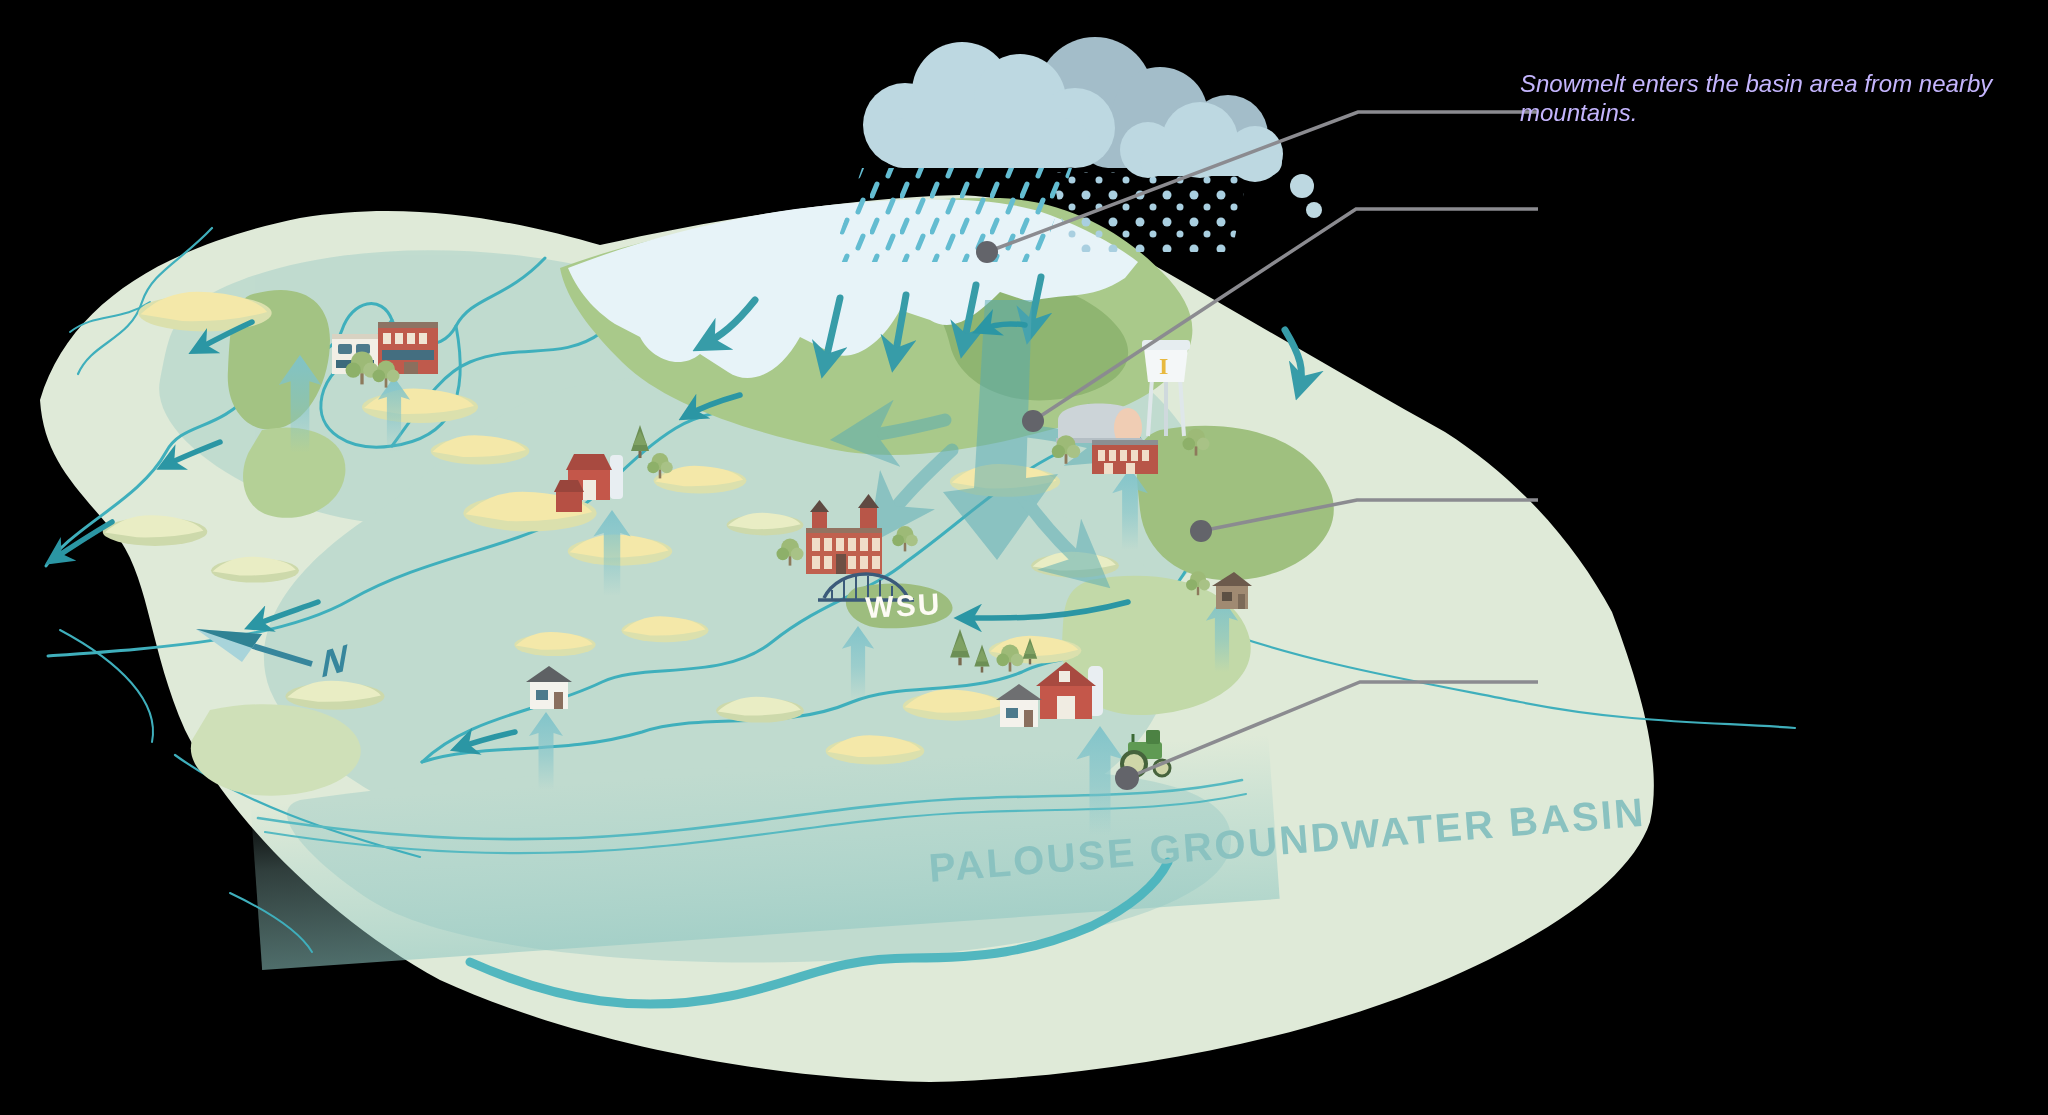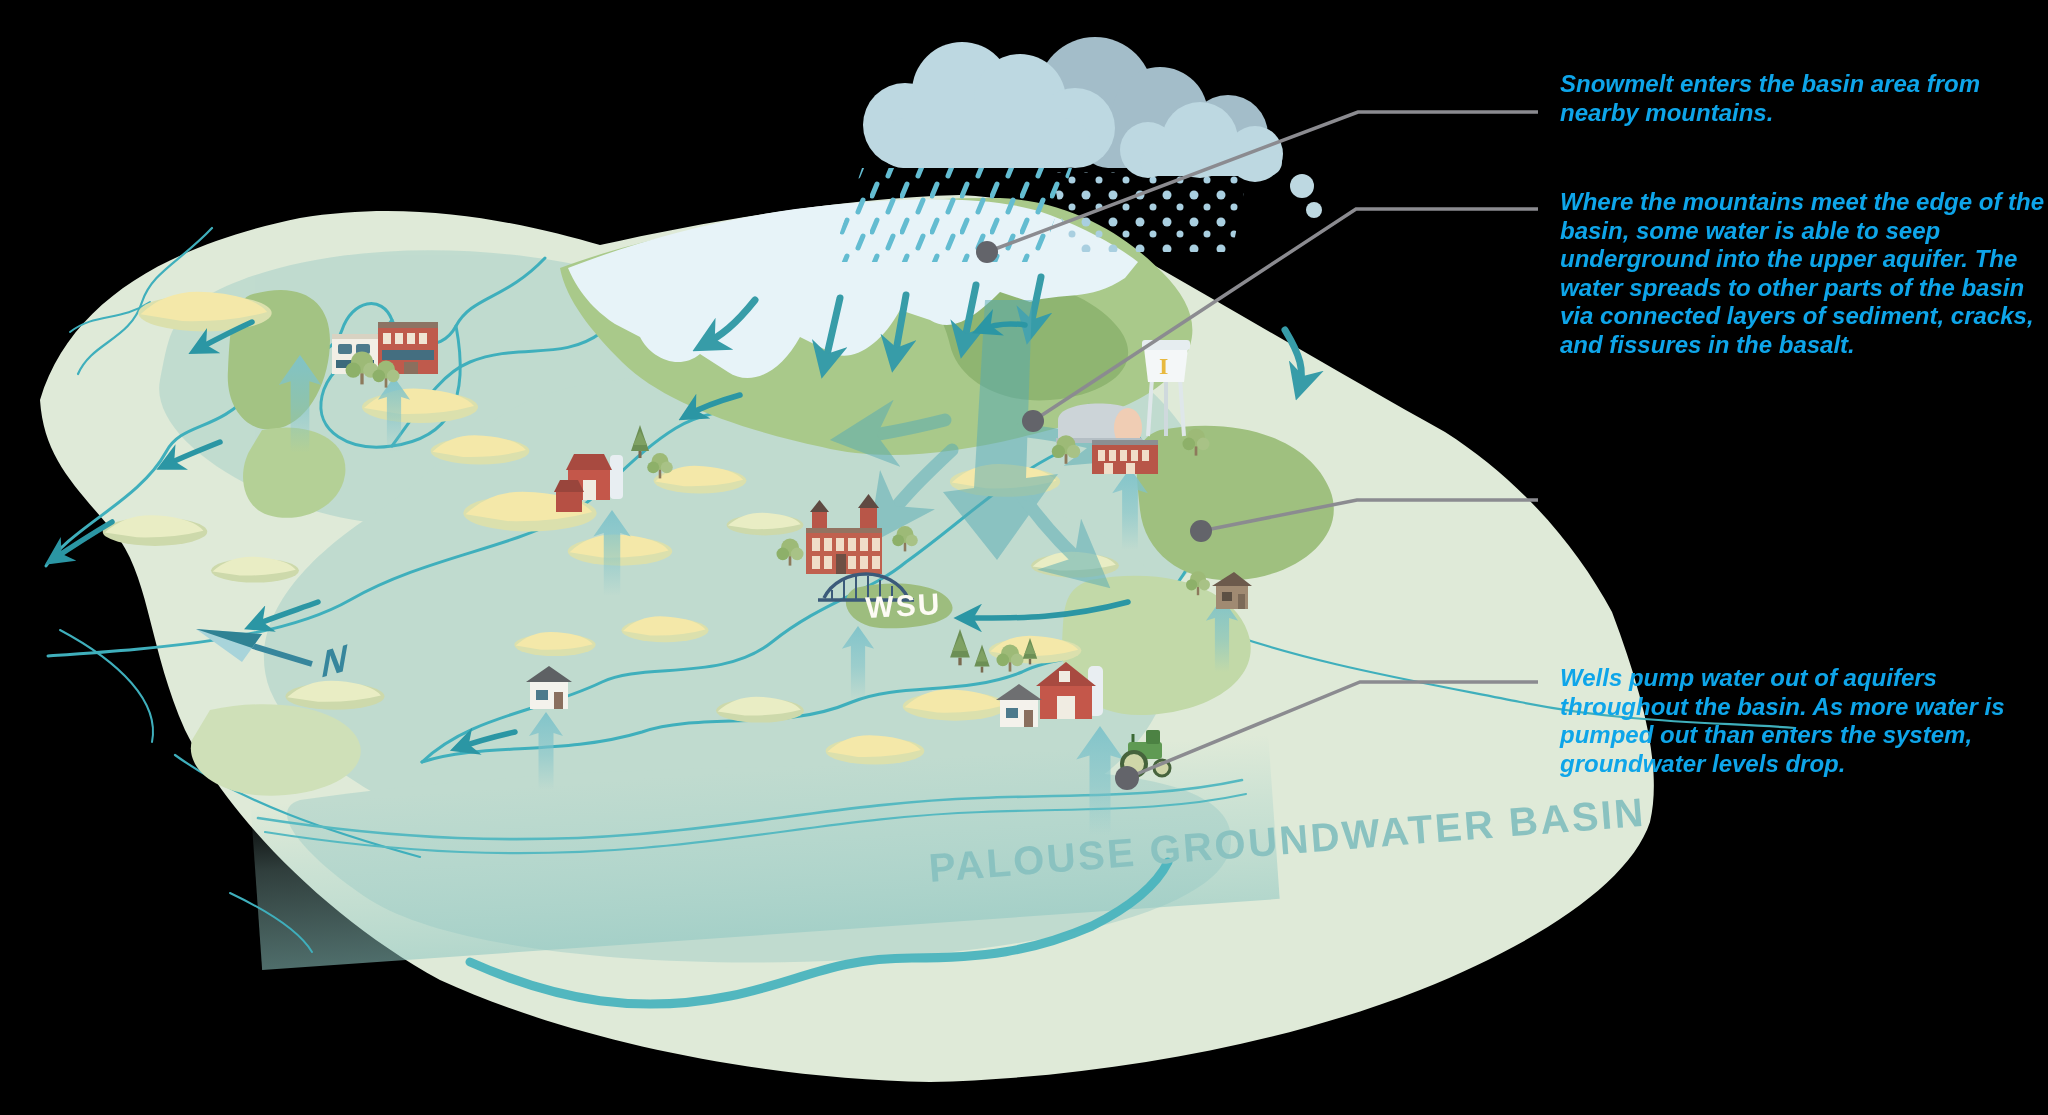--- a/index.html
+++ b/index.html
@@ -1,20 +1,20 @@
 <!DOCTYPE html>
 <html><head>
 <meta charset="utf-8">
 <style>
   html,body{margin:0;padding:0;background:#000;}
   #stage{position:relative;width:2048px;height:1115px;background:#000;overflow:hidden;
          font-family:"Liberation Sans",sans-serif;}
   #map-svg{position:absolute;left:0;top:0;}
-  .ann{position:absolute;left:1560px;width:486px;color:#0ea5e9;
-       font-style:italic;font-weight:700;font-size:24px;line-height:28.5px;
+  .ann{position:absolute;left:1520px;width:486px;color:#c4b5fd;
+       font-style:italic;font-weight:400;font-size:24px;line-height:28.5px;
        font-family:"Liberation Sans",sans-serif;}
 </style>
 </head>
 <body>
 <div id="stage">
 
 <svg id="map-svg" width="2048" height="1115" viewBox="0 0 2048 1115">
   <defs>
     <linearGradient id="fadeTeal" x1="0" y1="0" x2="0" y2="1">
       <stop offset="0" stop-color="#7fc3ca" stop-opacity="0.95"></stop>
@@ -401,16 +401,14 @@
   </g>
   <g fill="#63646a">
     <circle cx="987" cy="252" r="11"></circle>
     <circle cx="1033" cy="421" r="11"></circle>
     <circle cx="1201" cy="531" r="11"></circle>
     <circle cx="1127" cy="778" r="12"></circle>
   </g>
 </svg>
 
 <div class="ann" style="top:70px">Snowmelt enters the basin area from nearby mountains.</div>
-<div class="ann" style="top:188px">Where the mountains meet the edge of the basin, some water is able to seep underground into the upper aquifer. The water spreads to other parts of the basin via connected layers of sediment, cracks, and fissures in the basalt.</div>
-<div class="ann" style="top:664px">Wells pump water out of aquifers throughout the basin. As more water is pumped out than enters the system, groundwater levels drop.</div>
 
 </div>
 
 </body></html>

